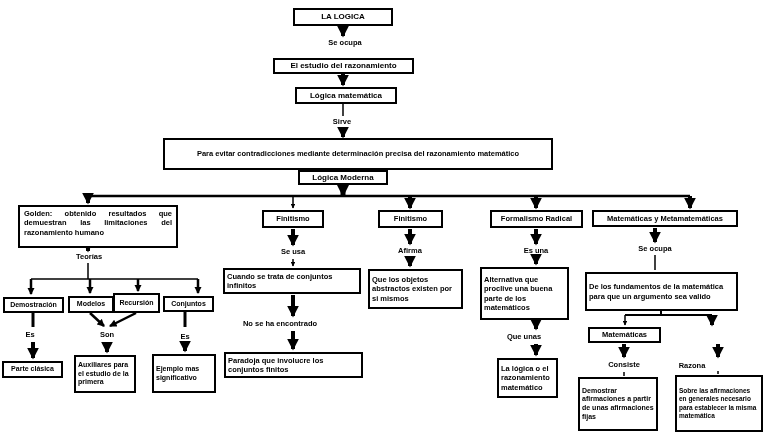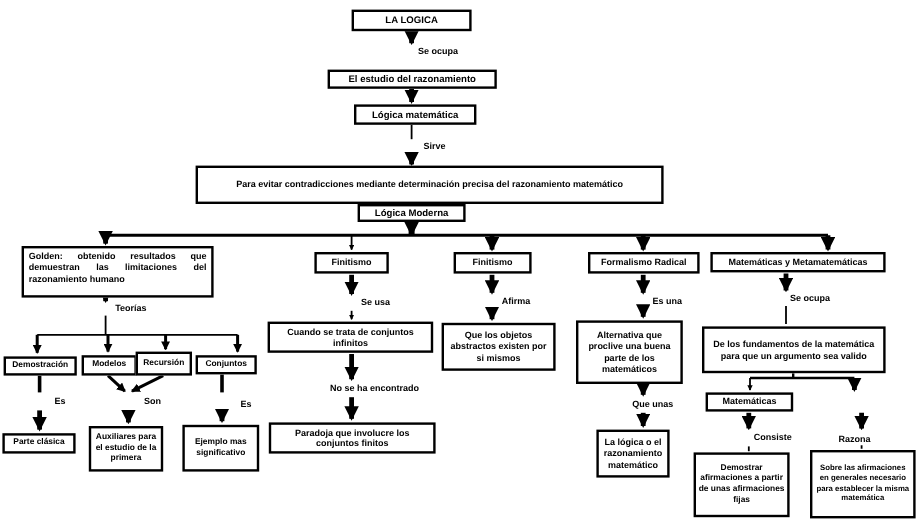--- a/index.html
+++ b/index.html
@@ -4,27 +4,27 @@
 <style>
   html, body { margin:0; padding:0; background:#ffffff; }
   #stage {
     position:relative; width:768px; height:433px; background:#ffffff;
     font-family:"Liberation Sans", sans-serif; color:#000; overflow:hidden;
   }
   .wires { position:absolute; left:0; top:0; }
   .box {
     position:absolute; box-sizing:border-box; background:#ffffff;
     border:2px solid #000; display:flex; align-items:center; justify-content:center;
-    text-align:center; font-weight:bold; line-height:1.25; padding:1px 2px;
+    font-weight:bold; line-height:1.25; padding:1px 2px;
     z-index:2;
   }
   .box.justify { text-align:justify; display:block; padding:2px 4px; }
   .lbl {
     position:absolute; transform:translateX(-50%); font-weight:bold;
-    white-space:nowrap; z-index:2; background:transparent;margin-left:20px;
+    white-space:nowrap; z-index:2; background:transparent;
   }
 </style>
 </head>
 <body>
 
 <div id="stage">
 
   <svg class="wires" width="768" height="433">
     <defs>
       <marker id="ah" markerWidth="3" markerHeight="3" refX="2.6" refY="1.5" orient="auto">
@@ -103,21 +103,21 @@
   <div class="lbl" style="left:30px;top:330px;font-size:7.5px">Es</div>
   <div class="lbl" style="left:107px;top:330px;font-size:7.5px">Son</div>
   <div class="lbl" style="left:185px;top:332px;font-size:7.5px">Es</div>
   <div class="box" style="left:2px;top:361px;width:61px;height:17px;font-size:7px">Parte clásica</div>
   <div class="box" style="left:74px;top:355px;width:62px;height:38px;font-size:7px">Auxiliares para el estudio de la primera</div>
   <div class="box" style="left:152px;top:354px;width:64px;height:39px;font-size:7px">Ejemplo mas significativo</div>
 
   <div class="box" style="left:262px;top:210px;width:62px;height:18px;font-size:7.5px">Finitismo</div>
   <div class="lbl" style="left:293px;top:247px;font-size:7.5px">Se usa</div>
   <div class="box" style="left:223px;top:268px;width:138px;height:26px;font-size:7.5px">Cuando se trata de conjuntos infinitos</div>
-  <div class="lbl" style="left:292px;top:319px;font-size:7.5px">No se ha encontrado</div>
+  <div class="lbl" style="left:280px;top:319px;font-size:7.5px">No se ha encontrado</div>
   <div class="box" style="left:224px;top:352px;width:139px;height:26px;font-size:7.5px">Paradoja que involucre los conjuntos finitos</div>
 
   <div class="box" style="left:378px;top:210px;width:65px;height:18px;font-size:7.5px">Finitismo</div>
   <div class="lbl" style="left:410px;top:246px;font-size:7.5px">Afirma</div>
   <div class="box" style="left:368px;top:269px;width:95px;height:40px;font-size:7.5px">Que los objetos abstractos existen por si mismos</div>
 
   <div class="box" style="left:490px;top:210px;width:93px;height:18px;font-size:7.5px">Formalismo Radical</div>
   <div class="lbl" style="left:536px;top:246px;font-size:7.5px">Es una</div>
   <div class="box" style="left:480px;top:267px;width:89px;height:53px;font-size:7.5px">Alternativa que proclive una buena parte de los matemáticos</div>
   <div class="lbl" style="left:524px;top:332px;font-size:7.5px">Que unas</div>

